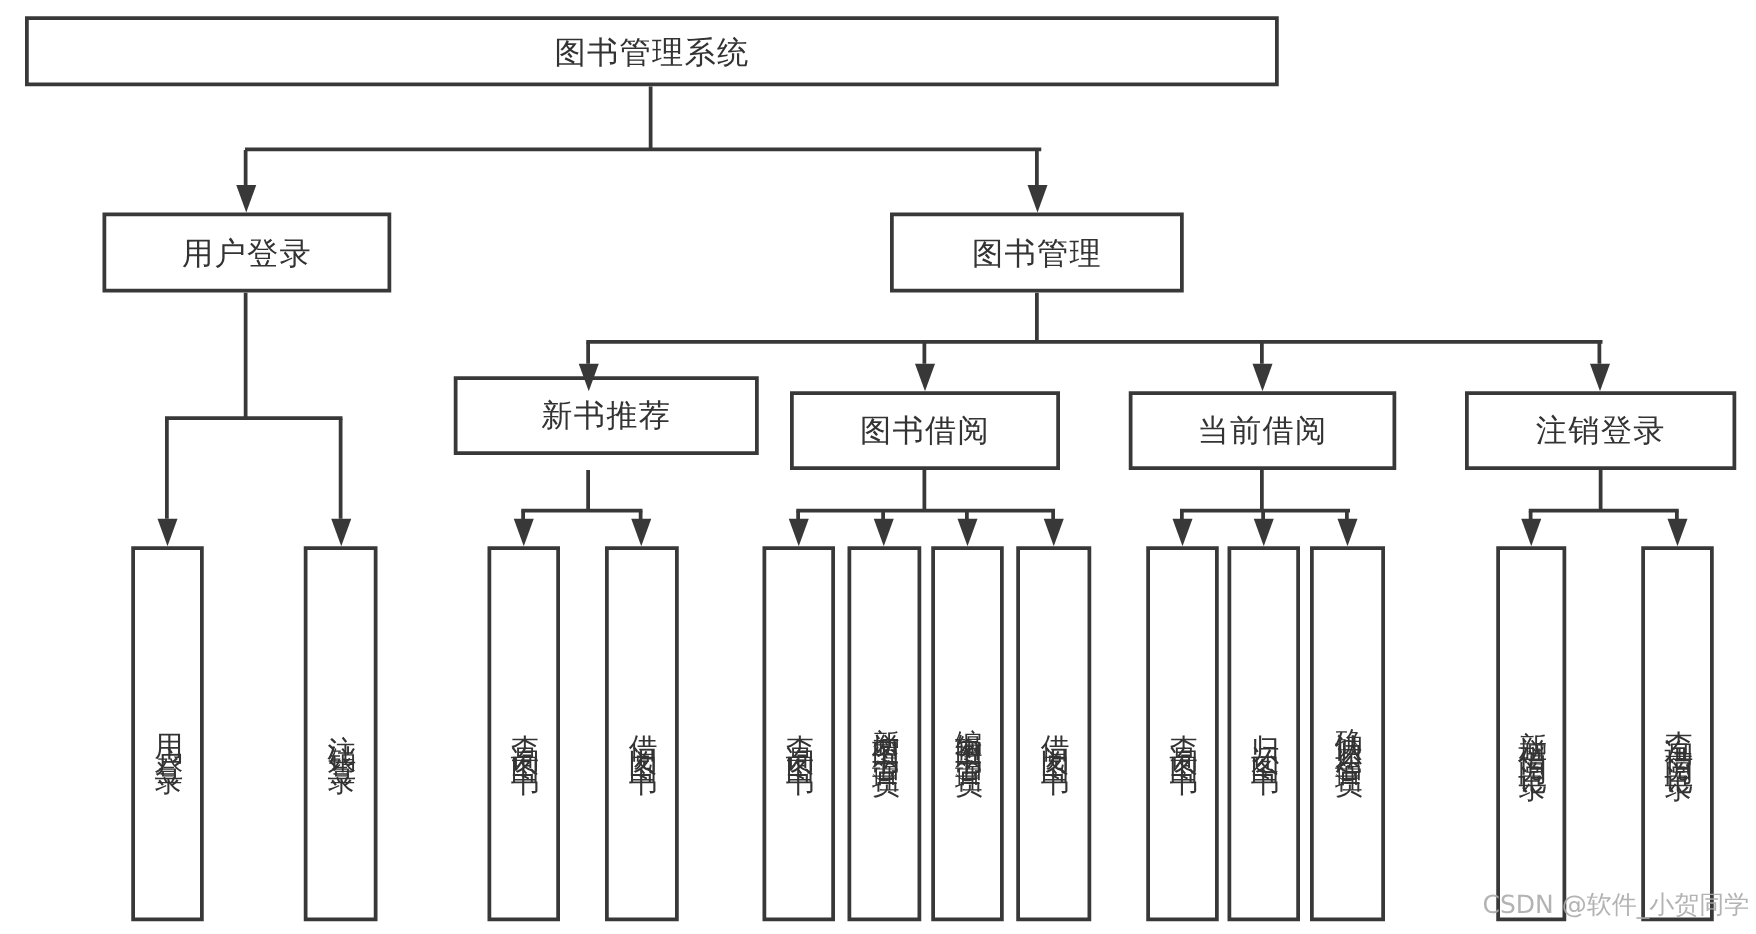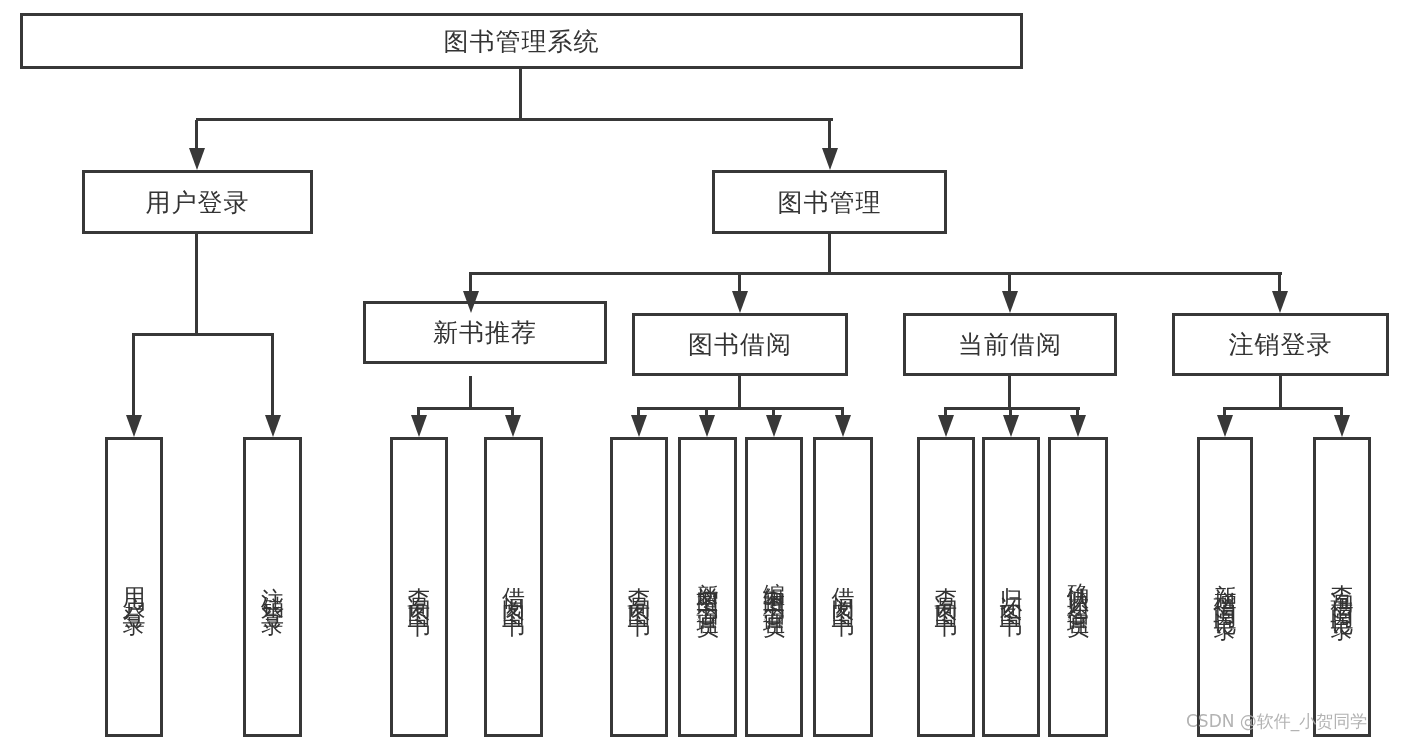--- a/index.html
+++ b/index.html
@@ -48,21 +48,21 @@
     position:absolute;
     width:0;height:0;
     border-left:8px solid transparent;
     border-right:8px solid transparent;
     border-top:22px solid var(--line);
     z-index:3;
   }
   .watermark{
     position:absolute;
     left:1186px;top:710px;
-    font-size:17px;
+    font-size:20px;
     color:var(--watermark);
     opacity:.9;
     z-index:6;
     white-space:nowrap;
   }
 </style>
 </head>
 <body>
 
 <div class="canvas">

